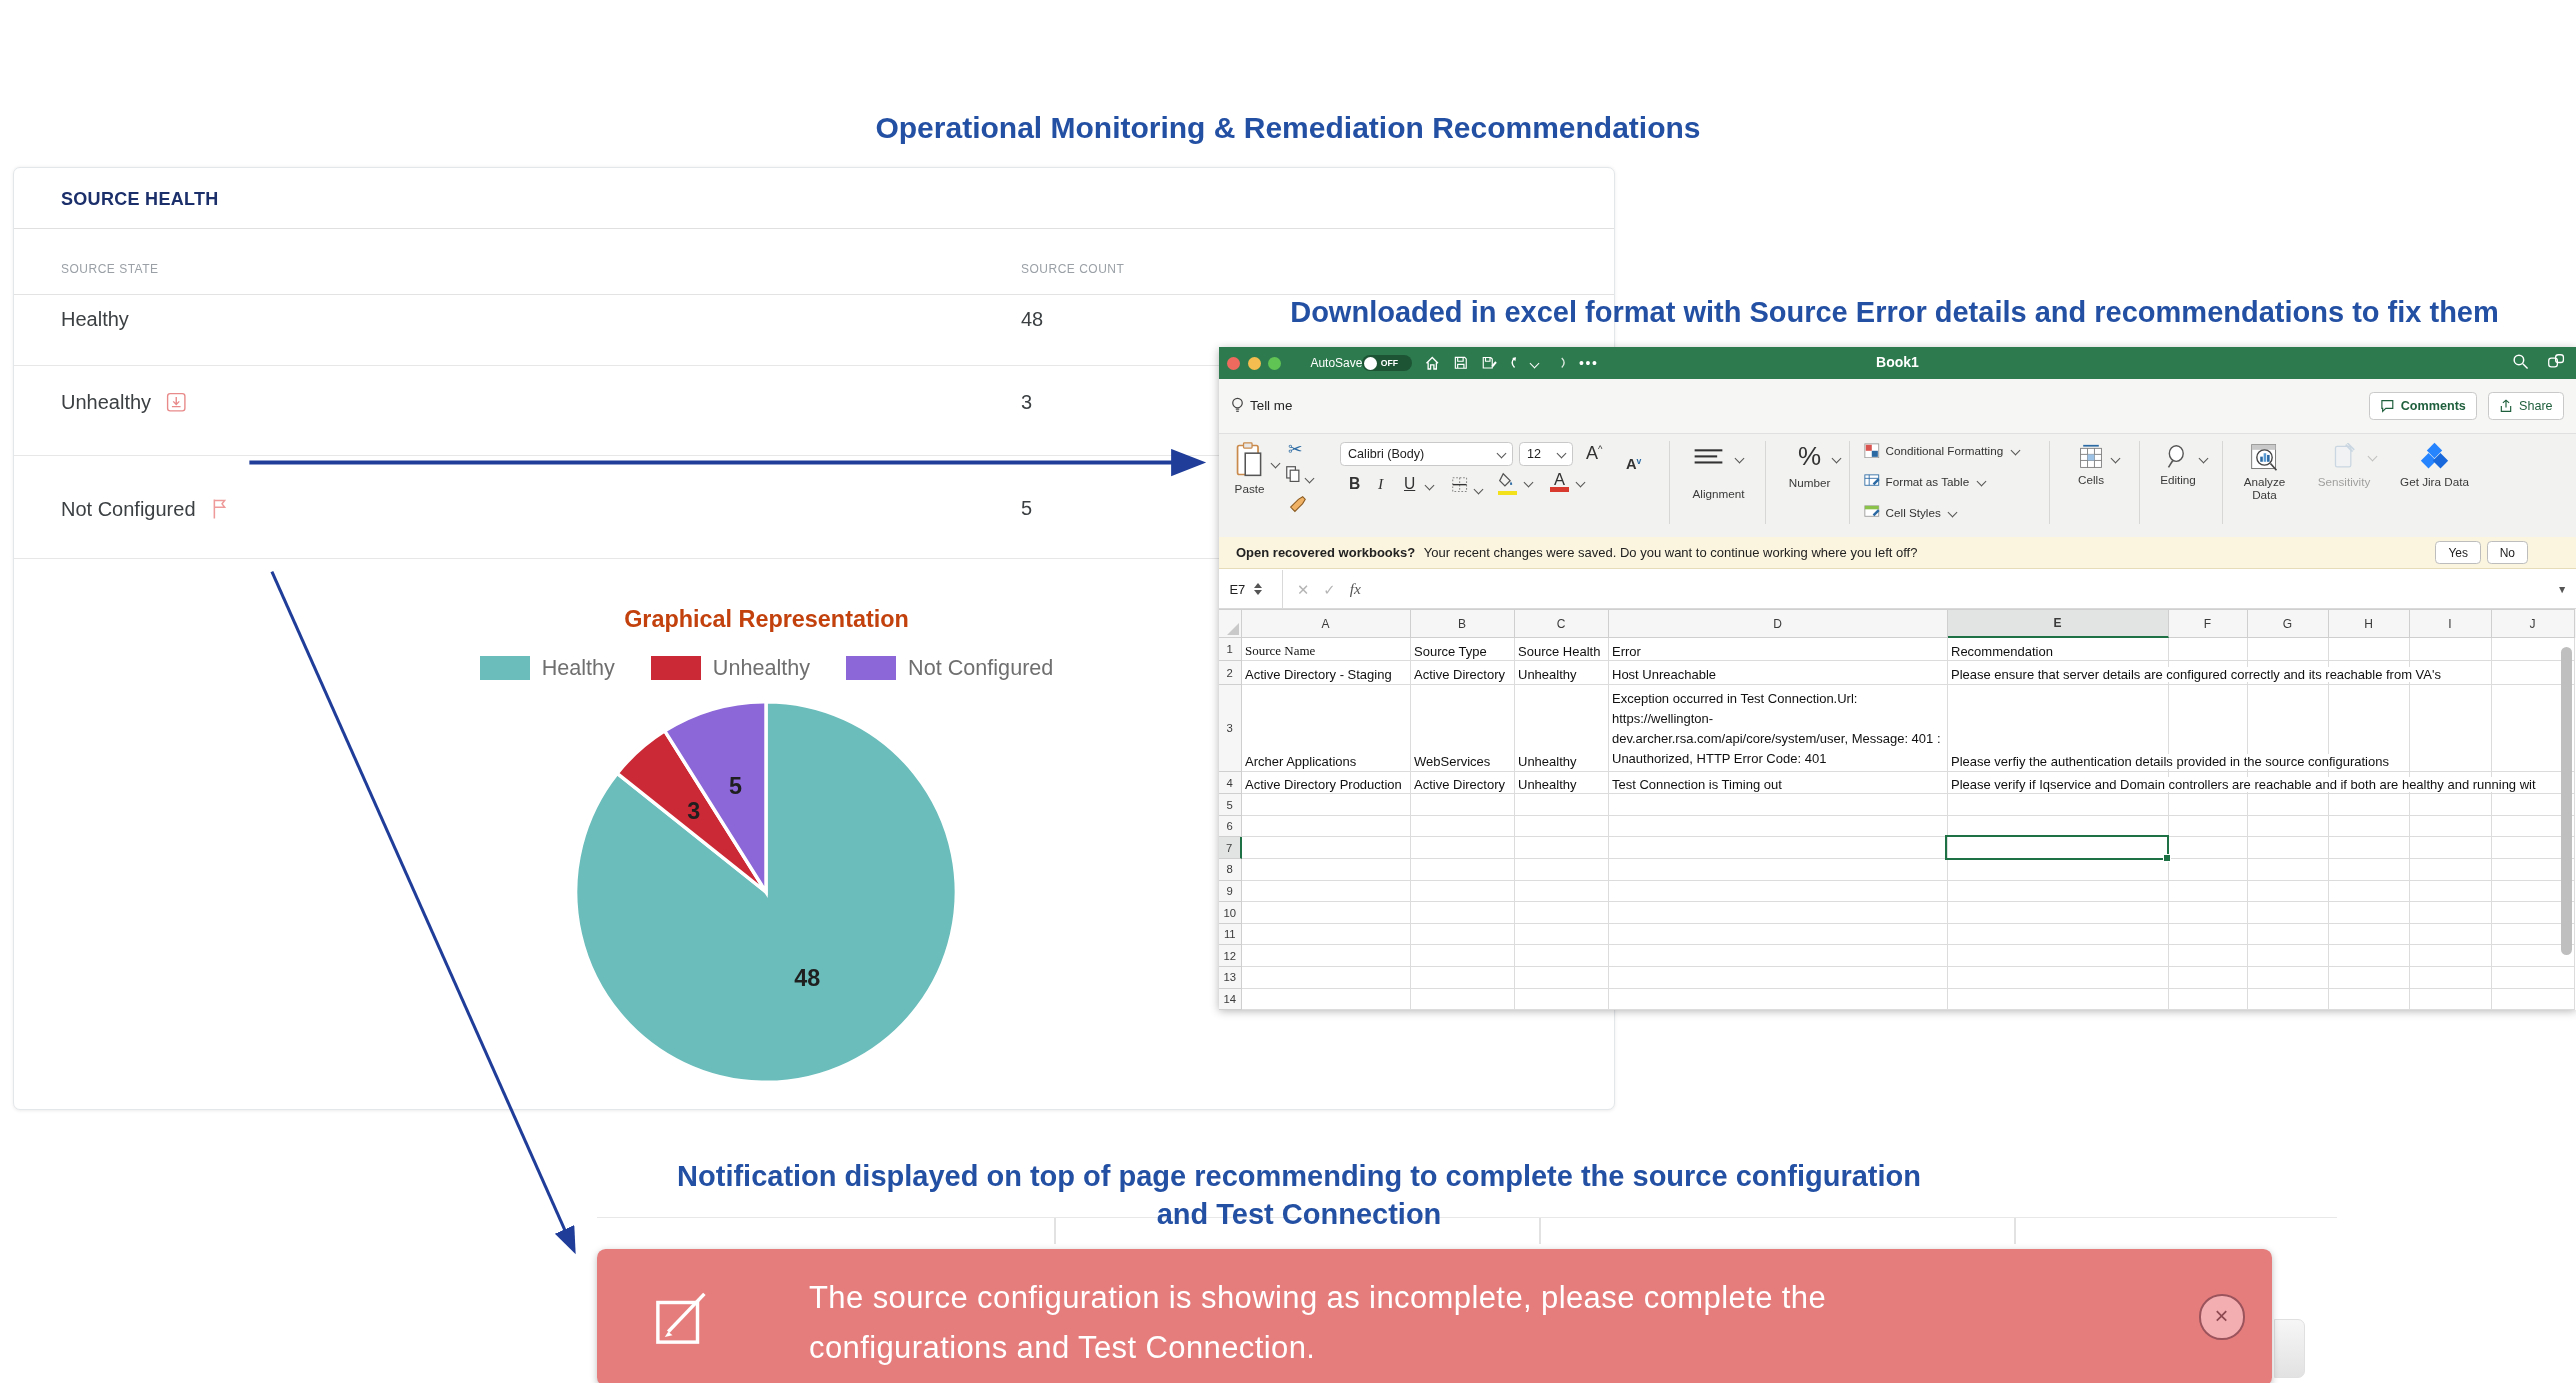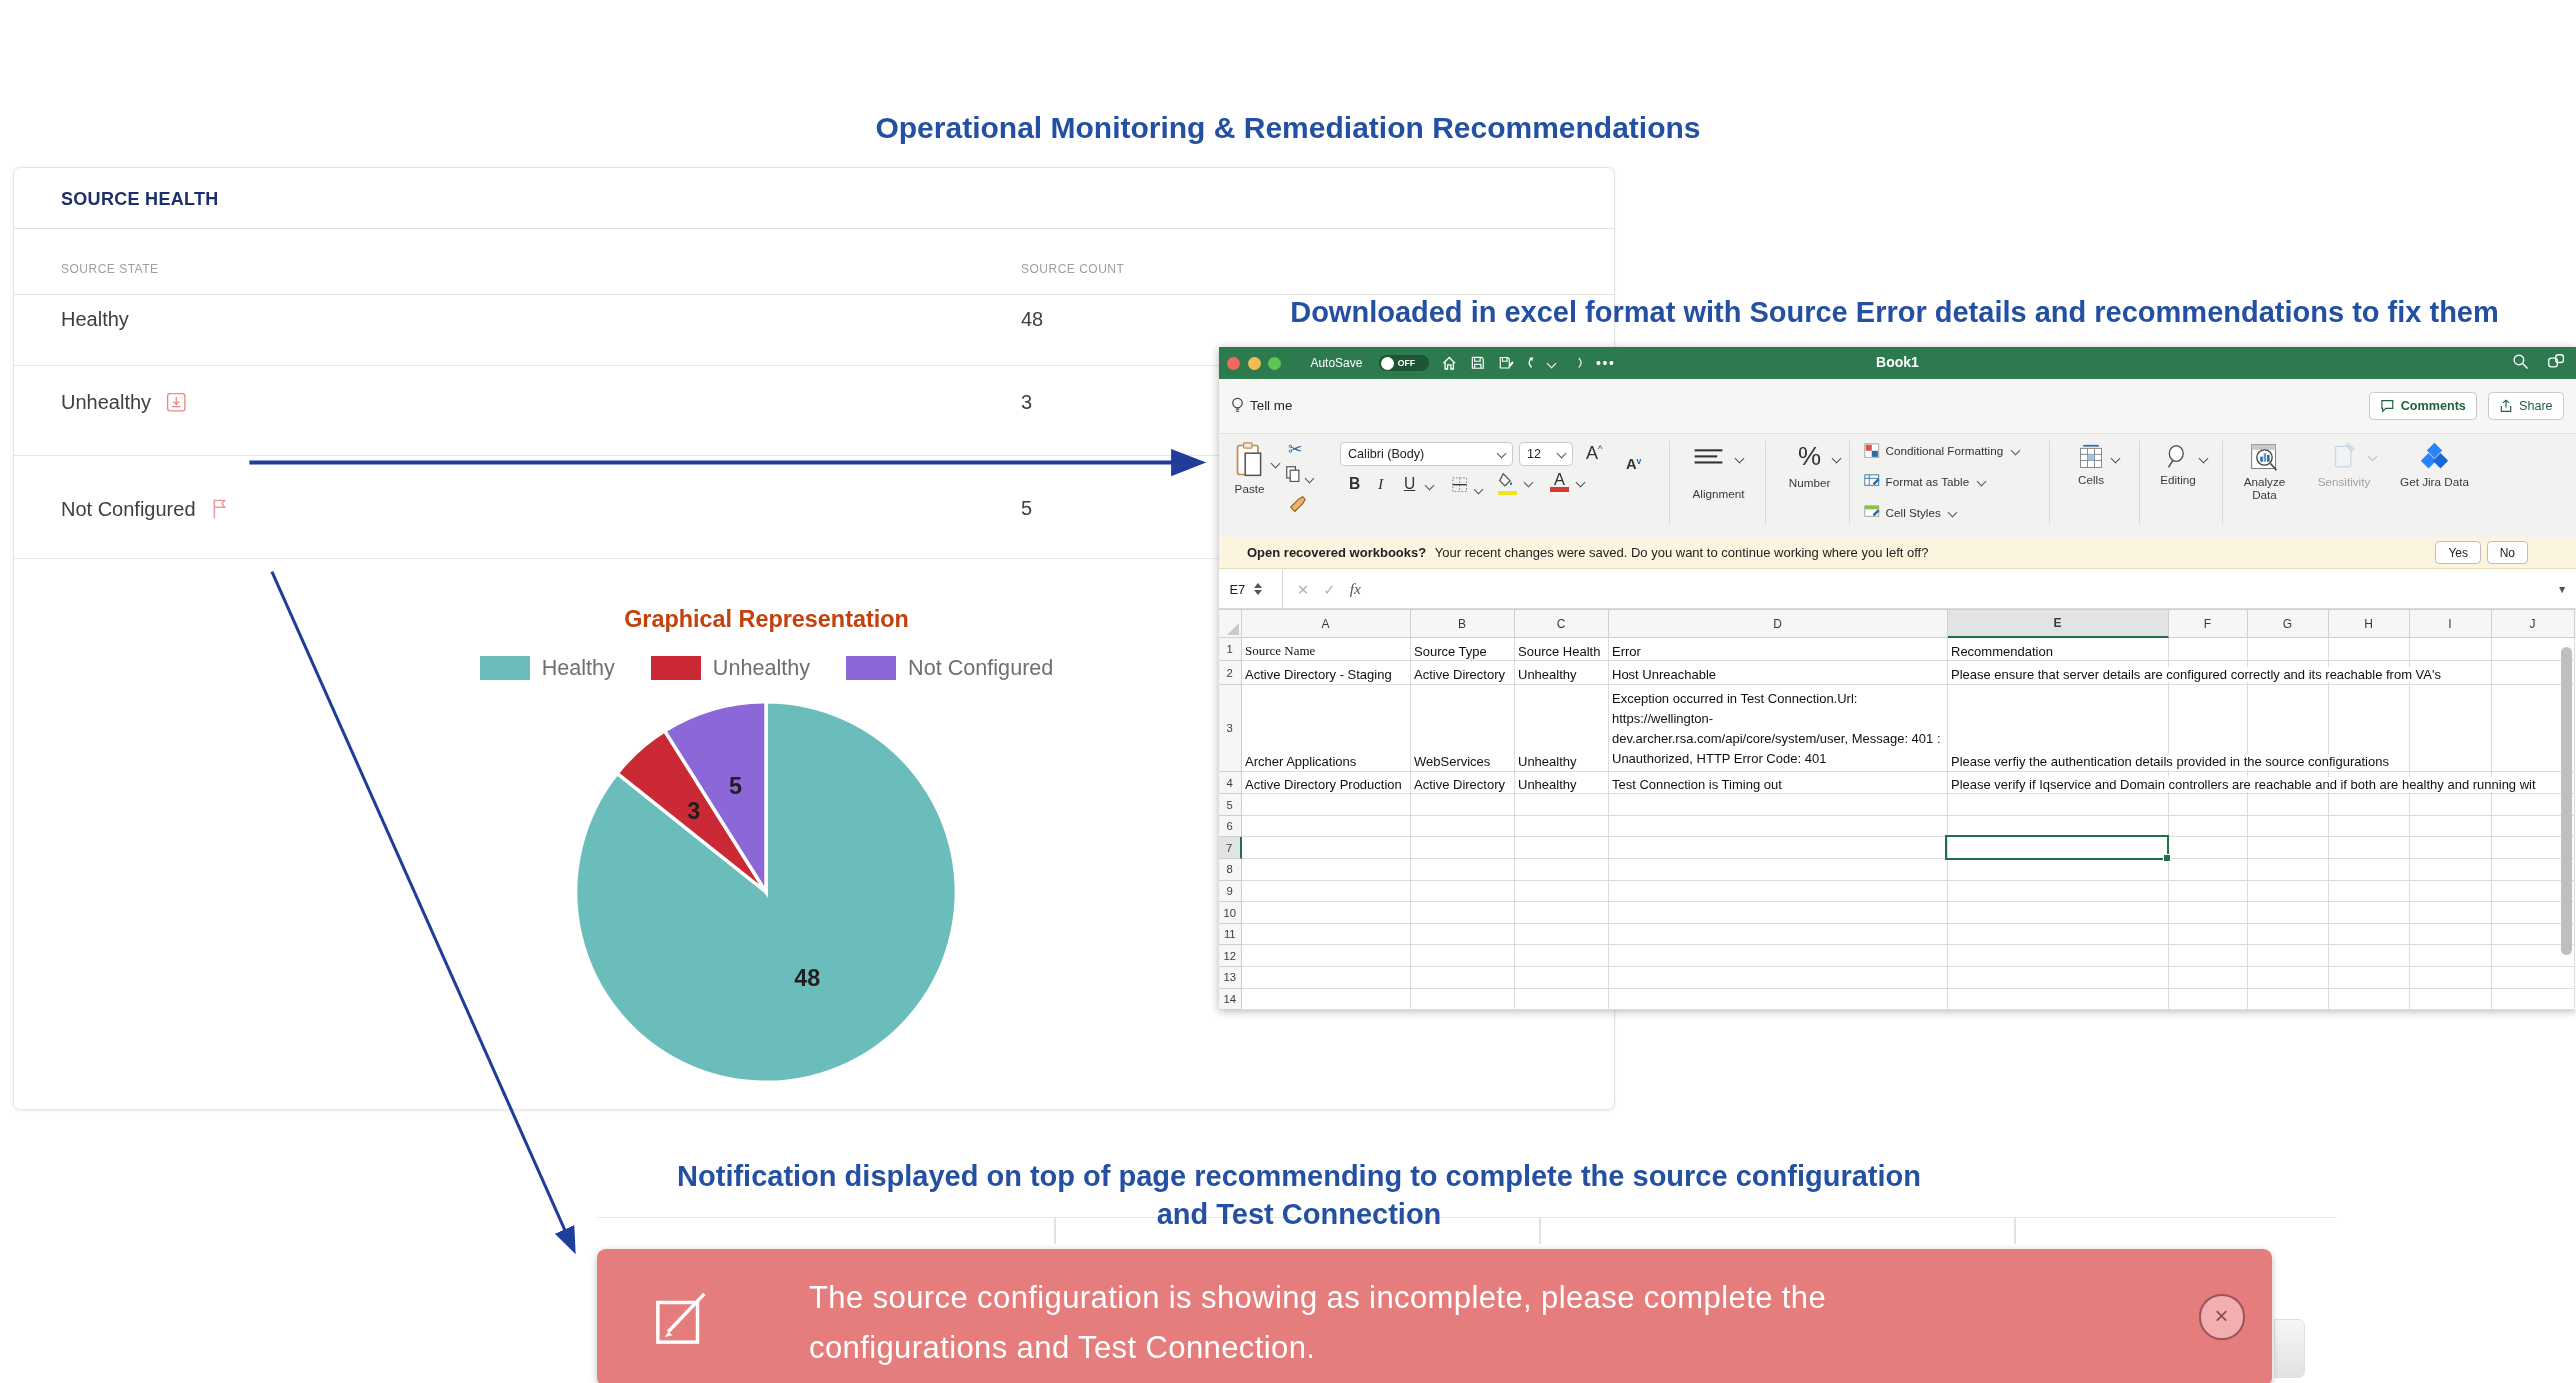--- a/index.html
+++ b/index.html
@@ -37,21 +37,21 @@
   
   .caption{position:absolute;color:#2450a4;font-weight:600;font-size:29px;text-align:center;z-index:2;}
   #caption-excel{left:1219px;top:296px;width:1351px;}
   #caption-notif{left:485px;top:1157px;width:1628px;line-height:38px;}
 
   
   #excel{position:absolute;left:1219px;top:347px;width:1357px;height:663px;background:#fff;z-index:3;
     box-shadow:0 1.7px 8.7px rgba(0,0,0,.3);font-size:13px;}
   .xl-titlebar{position:absolute;left:0;top:0;width:100%;height:32px;background:#2c7a4d;display:flex;align-items:center;color:#fff;}
   .tl{width:13px;height:13px;border-radius:50%;margin-left:7.8px;}
-  .autosave{margin-left:29px;font-size:12px;color:#fff;display:flex;align-items:center;gap:17px;}
+  .autosave{margin-left:29px;font-size:12px;color:#fff;display:flex;align-items:center;gap:0;}
   .as-pill{width:50px;height:16.5px;border-radius:8.7px;background:#1c5434;display:flex;align-items:center;color:#fff;font-size:8.7px;font-weight:bold;}
   .as-knob{width:13px;height:13px;border-radius:50%;background:#fff;margin:0 3.5px 0 1.7px;}
   .tb-ic{margin-left:12px;display:flex;align-items:center;}
   .xl-doc-title{position:absolute;left:0;width:100%;text-align:center;font-size:14px;font-weight:bold;color:#fff;top:7px;pointer-events:none;}
   .tb-right{position:absolute;right:10.4px;top:6px;display:flex;gap:17.3px;align-items:center;}
 
   .xl-menubar{position:absolute;left:0;top:32px;width:100%;height:55px;background:#f6f6f4;border-bottom:0.9px solid #e0e0e0;
     display:flex;align-items:center;padding-left:12px;box-sizing:border-box;}
   .tab{font-size:13.4px;color:#262626;margin-right:22.5px;position:relative;padding:5.2px 1.7px;}
   .tab.active{font-weight:bold;}
@@ -67,21 +67,21 @@
   .chev{display:inline-block;width:6px;height:6px;border-right:1.4px solid #555;border-bottom:1.4px solid #555;
     transform:rotate(45deg);margin-left:2.6px;vertical-align:middle;}
   .fontbox{position:absolute;left:121px;top:7.8px;width:173px;height:24px;background:#fff;border:0.9px solid #c9c9c9;border-radius:4.3px;
     font-size:12.6px;color:#222;display:flex;align-items:center;padding:0 7px;justify-content:space-between;box-sizing:border-box;}
   .sizebox{position:absolute;left:300px;top:7.8px;width:54px;height:24px;background:#fff;border:0.9px solid #c9c9c9;border-radius:4.3px;
     font-size:12.6px;color:#222;display:flex;align-items:center;padding:0 7px;justify-content:space-between;box-sizing:border-box;}
   .bih{position:absolute;top:41px;font-size:15.6px;color:#333;}
   .cf-row{position:absolute;left:645px;display:flex;align-items:center;gap:6px;font-size:11.7px;color:#333;white-space:nowrap;}
 
   .xl-yellowbar{position:absolute;left:0;top:190px;width:100%;height:32px;background:#fbf4de;border-bottom:0.9px solid #e6dcb9;
-    display:flex;align-items:center;font-size:13px;color:#222;padding-left:28px;box-sizing:border-box;}
+    display:flex;align-items:center;font-size:13px;color:#222;padding-left:17px;box-sizing:border-box;}
   .yb-btn{height:21.6px;border:0.9px solid #bdbdbd;border-radius:4.3px;background:#fff;padding:0 12px;font-size:12px;color:#222;
     display:flex;align-items:center;}
 
   .xl-formulabar{position:absolute;left:0;top:223px;width:100%;height:38px;background:#fff;border-bottom:0.9px solid #d9d9d9;
     display:flex;align-items:center;}
   .namebox{width:64px;height:100%;border-right:0.9px solid #d9d9d9;display:flex;align-items:center;padding-left:10.4px;font-size:13px;color:#222;box-sizing:border-box;}
   .spin{display:flex;flex-direction:column;gap:2.6px;margin-left:8.7px;}
   .spin .up{width:0;height:0;border-left:4.3px solid transparent;border-right:4.3px solid transparent;border-bottom:5.2px solid #555;}
   .spin .dn{width:0;height:0;border-left:4.3px solid transparent;border-right:4.3px solid transparent;border-top:5.2px solid #555;}
   .fxgroup{display:flex;align-items:center;gap:14px;padding-left:14px;color:#9a9a9a;font-size:14.7px;}

